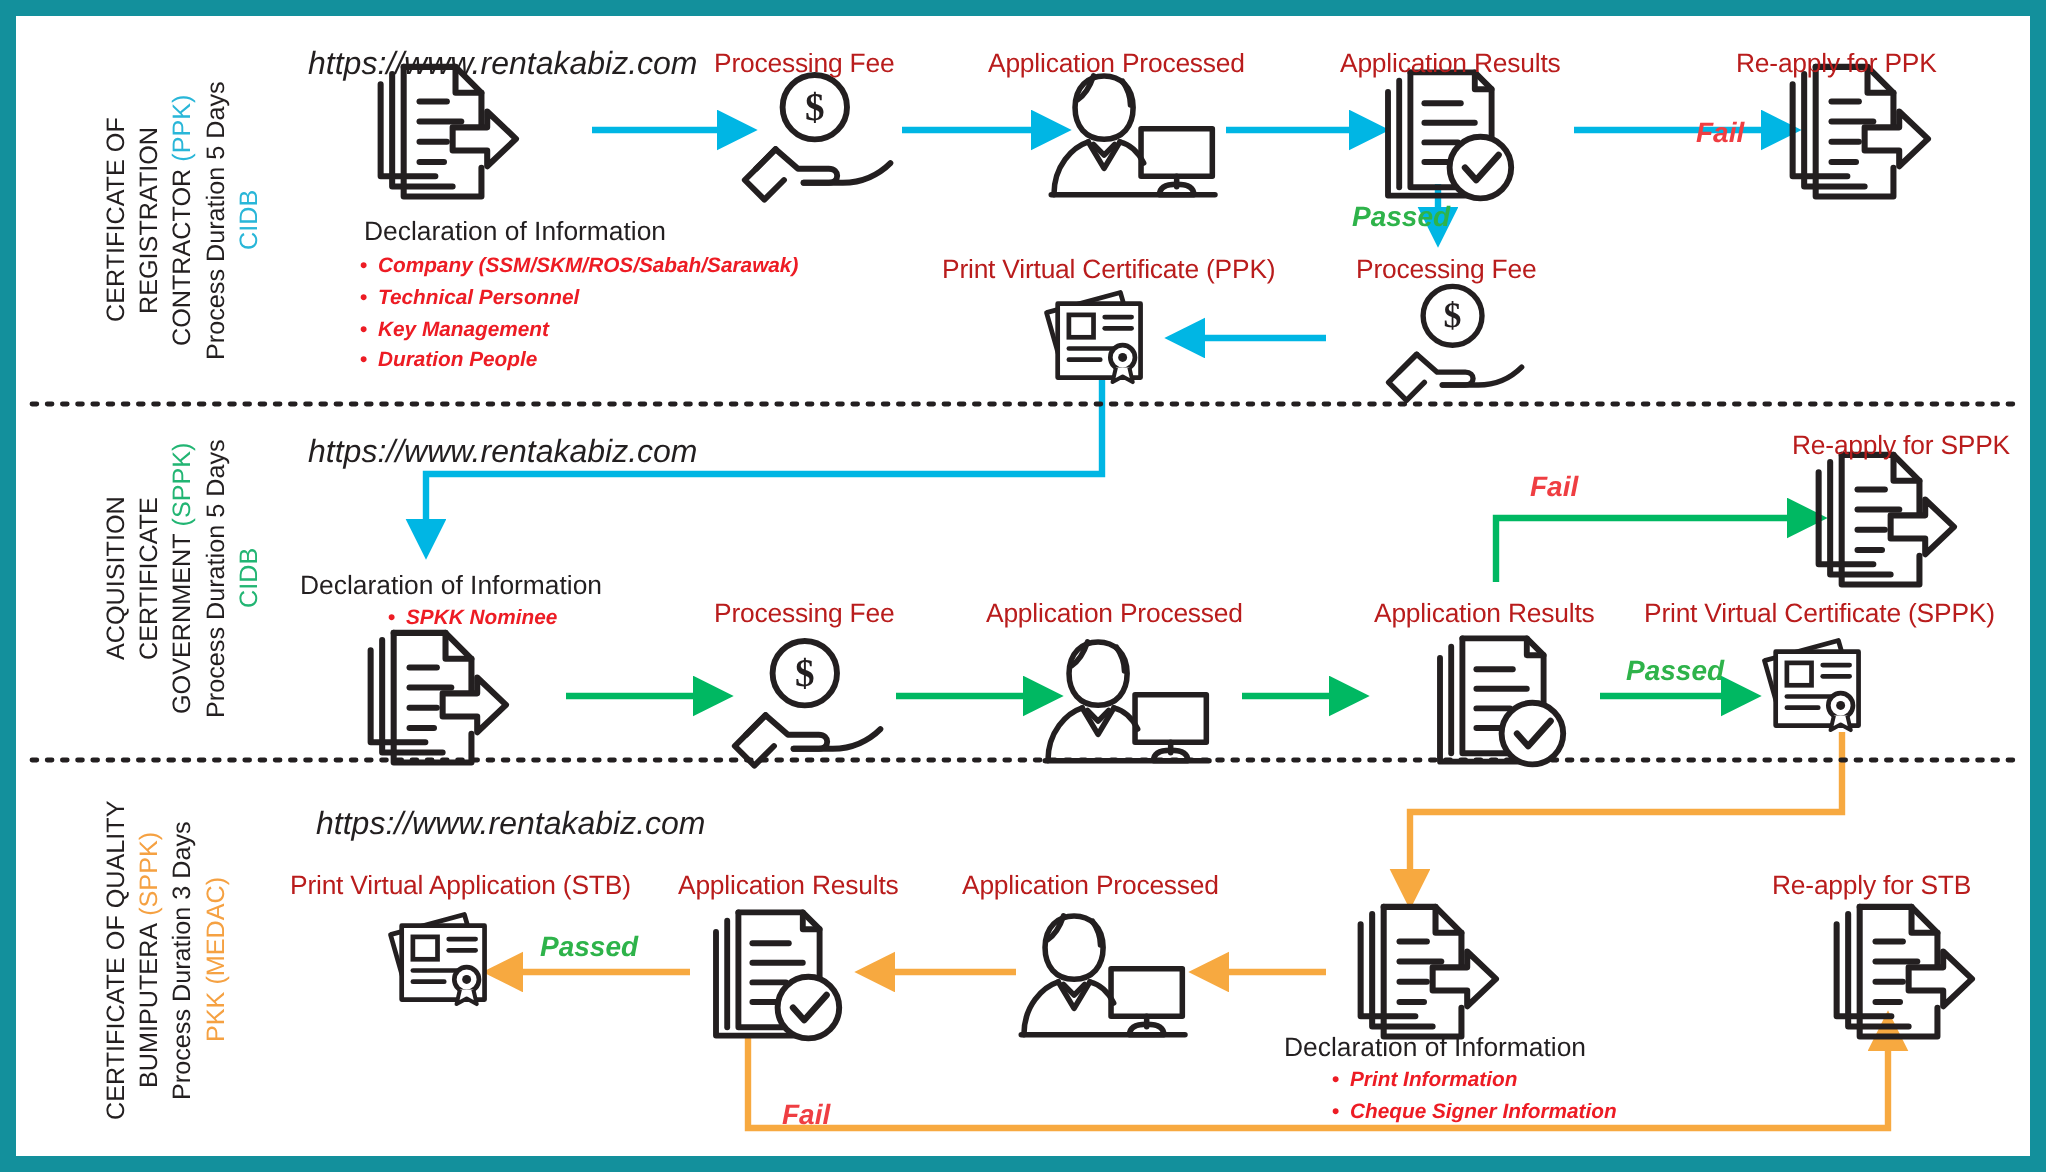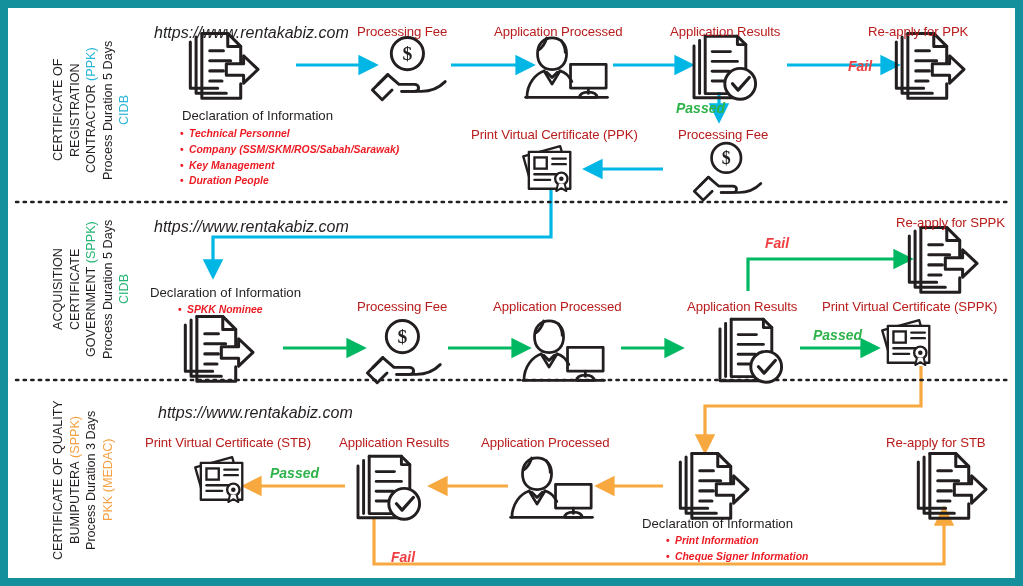--- a/index.html
+++ b/index.html
@@ -315,22 +315,22 @@
     </div>
 
     <div class="url" style="left:146px; top:16px;">https://www.rentakabiz.com</div>
     <div class="lbl" style="left:349px; top:16px;">Processing Fee</div>
     <div class="lbl" style="left:486px; top:16px;">Application Processed</div>
     <div class="lbl" style="left:662px; top:16px;">Application Results</div>
     <div class="lbl" style="left:860px; top:16px;">Re-apply for PPK</div>
 
     <div class="decl" style="left:174px; top:100px;">Declaration of Information</div>
     <div class="bullets" style="left:172px; top:118px;">
+      <div><span>Company (SSM/SKM/ROS/Sabah/Sarawak)</span></div>
       <div><span>Technical Personnel</span></div>
-      <div><span>Company (SSM/SKM/ROS/Sabah/Sarawak)</span></div>
       <div><span>Key Management</span></div>
       <div><span>Duration People</span></div>
     </div>
 
     <div class="lbl" style="left:463px; top:119px;">Print Virtual Certificate (PPK)</div>
     <div class="lbl" style="left:670px; top:119px;">Processing Fee</div>
 
     <div class="tag fail" style="left:840px; top:50px;">Fail</div>
     <div class="tag pass" style="left:668px; top:92px;">Passed</div>
 
@@ -338,21 +338,21 @@
       <span>ACQUISITION</span><br>
       <span>CERTIFICATE</span><br>
       <span>GOVERNMENT</span><span> </span><span class="c2">(SPPK)</span><br>
       <span>Process Duration 5 Days</span><br>
       <span class="c2">CIDB</span>
     </div>
 
     <div class="url" style="left:146px; top:210px;">https://www.rentakabiz.com</div>
 
     <div class="decl" style="left:142px; top:277px;">Declaration of Information</div>
-    <div class="bullets" style="left:170px; top:294px;">
+    <div class="bullets" style="left:186px; top:294px;">
       <div><span>SPKK Nominee</span></div>
     </div>
 
     <div class="lbl" style="left:349px; top:291px;">Processing Fee</div>
     <div class="lbl" style="left:485px; top:291px;">Application Processed</div>
     <div class="lbl" style="left:679px; top:291px;">Application Results</div>
     <div class="lbl" style="left:814px; top:291px;">Print Virtual Certificate (SPPK)</div>
     <div class="lbl" style="left:888px; top:207px;">Re-apply for SPPK</div>
 
     <div class="tag fail" style="left:757px; top:227px;">Fail</div>
@@ -360,21 +360,21 @@
 
     <div class="sideblock" style="left:42px; top:382px; height:180px; width:90px;">
       <span>CERTIFICATE OF QUALITY</span><br>
       <span>BUMIPUTERA</span><span> </span><span class="c3">(SPPK)</span><br>
       <span>Process Duration 3 Days</span><br>
       <span class="c3">PKK (MEDAC)</span>
     </div>
 
     <div class="url" style="left:150px; top:396px;">https://www.rentakabiz.com</div>
 
-    <div class="lbl" style="left:137px; top:427px;">Print Virtual Certificate (STB)</div>
+    <div class="lbl" style="left:137px; top:427px;">Print Virtual Application (STB)</div>
     <div class="lbl" style="left:331px; top:427px;">Application Results</div>
     <div class="lbl" style="left:473px; top:427px;">Application Processed</div>
     <div class="lbl" style="left:878px; top:427px;">Re-apply for STB</div>
 
     <div class="decl" style="left:634px; top:508px;">Declaration of Information</div>
     <div class="bullets" style="left:658px; top:525px;">
       <div><span>Print Information</span></div>
       <div><span>Cheque Signer Information</span></div>
     </div>
 

